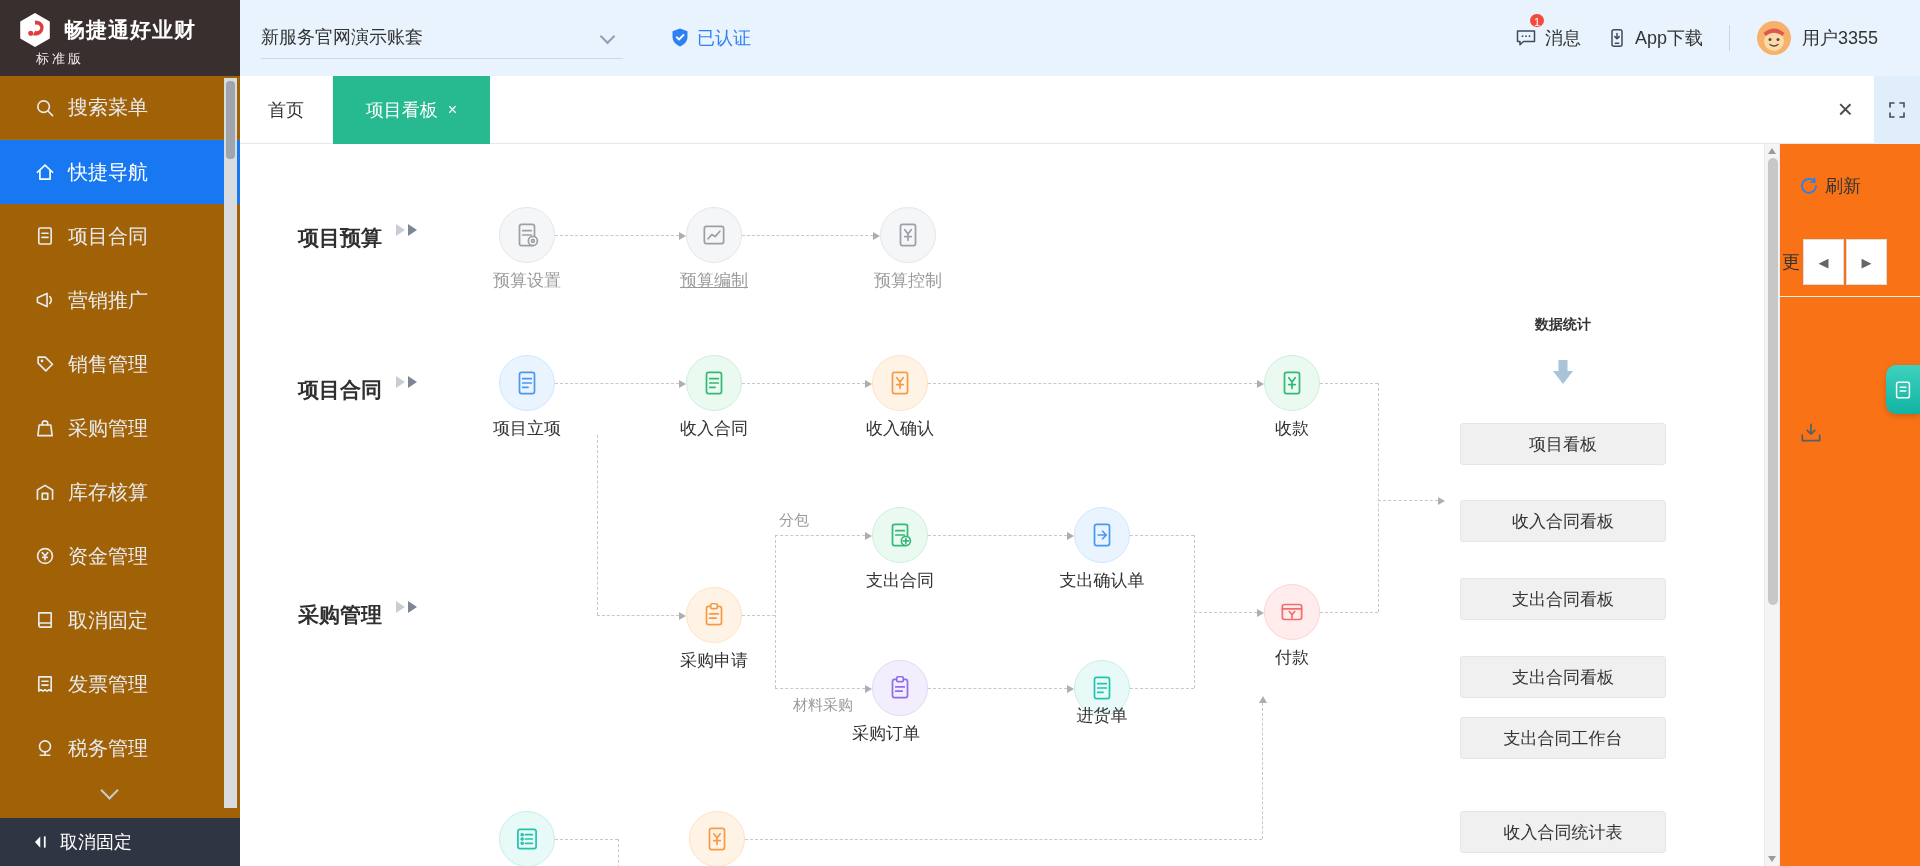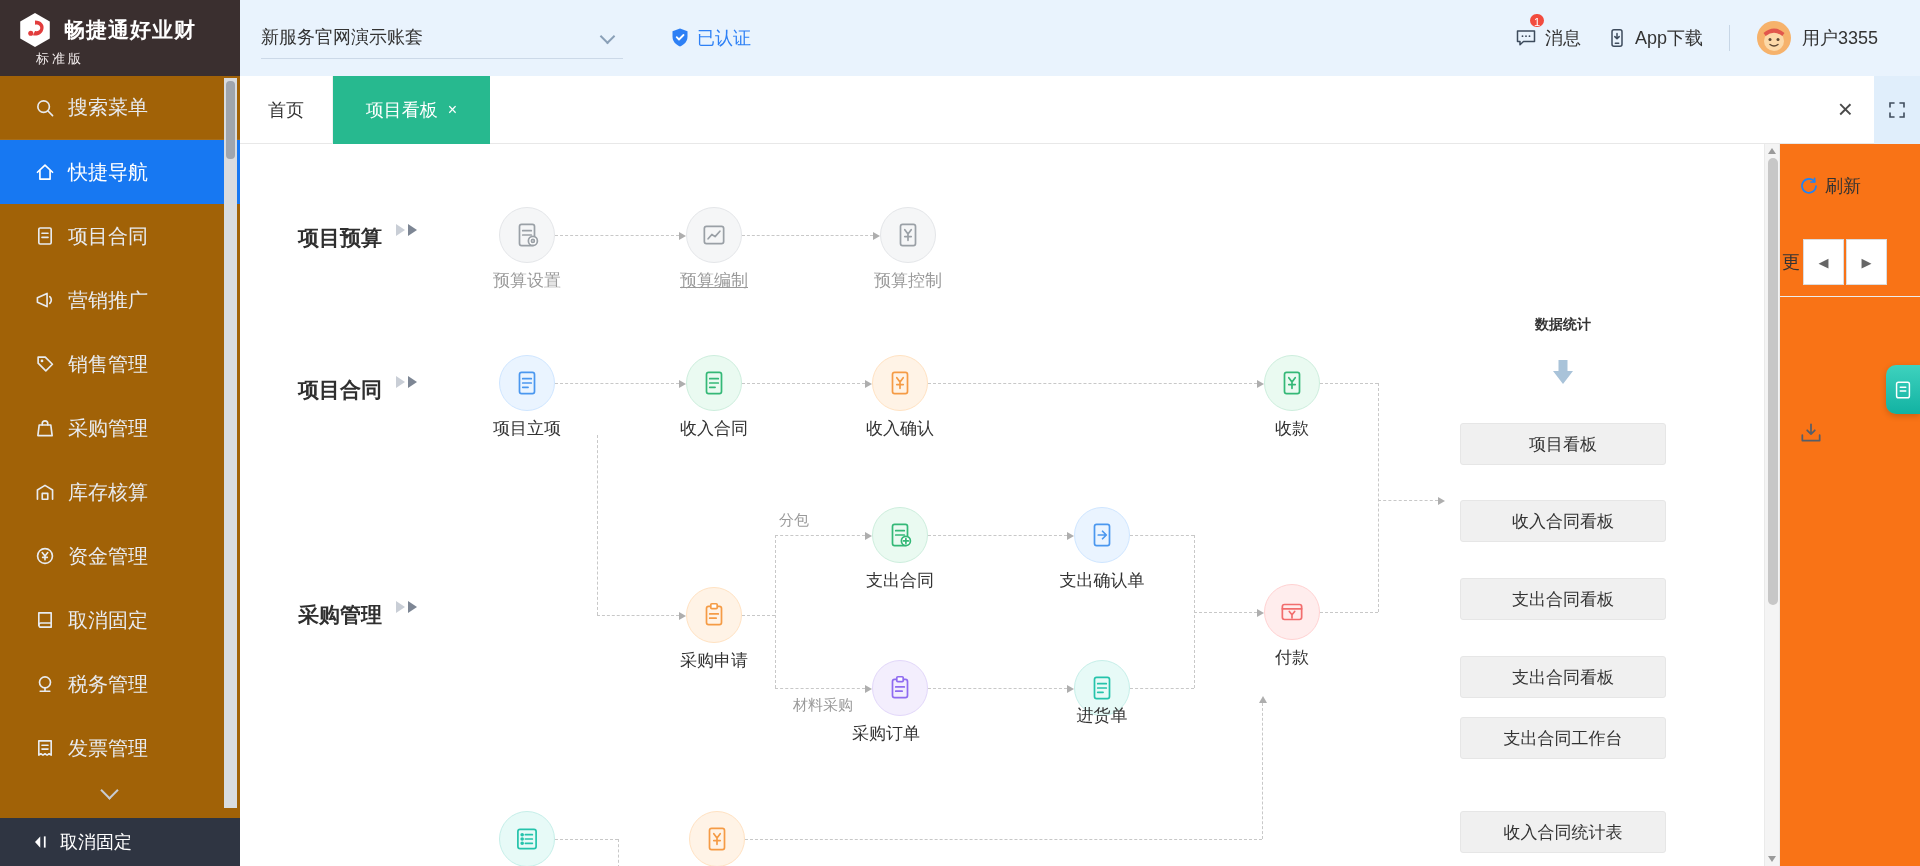--- a/index.html
+++ b/index.html
@@ -199,32 +199,32 @@
       </div>
       <div class="side-item">
         <svg class="s-ic" viewBox="0 0 16 16" fill="none" stroke="currentColor" stroke-width="1.2" stroke-linecap="round" stroke-linejoin="round">
           <path d="M3.5 2.8 H12.5 V13.2 H5 a1.5 1.5 0 0 1 -1.5 -1.5 Z"></path>
           <path d="M3.5 11.7 a1.5 1.5 0 0 1 1.5 -1.5 H12.5"></path>
         </svg>
         <span>取消固定</span>
       </div>
       <div class="side-item">
         <svg class="s-ic" viewBox="0 0 16 16" fill="none" stroke="currentColor" stroke-width="1.2" stroke-linecap="round" stroke-linejoin="round">
-          <circle cx="8" cy="6.8" r="4"></circle>
-          <path d="M8 10.8 V12.6 M4.5 13.3 H11.5"></path>
-        </svg>
-        <span>税务管理</span>
-      </div>
-      <div class="side-item">
-        <svg class="s-ic" viewBox="0 0 16 16" fill="none" stroke="currentColor" stroke-width="1.2" stroke-linecap="round" stroke-linejoin="round">
           <path d="M3.5 2.8 H12.5 V13.2 l-1.5 -1 -1.5 1 -1.5 -1 -1.5 1 -1.5 -1 -1.5 1 Z"></path>
           <line x1="5.8" y1="6" x2="10.2" y2="6"></line>
           <line x1="5.8" y1="8.8" x2="10.2" y2="8.8"></line>
         </svg>
         <span>发票管理</span>
+      </div>
+      <div class="side-item">
+        <svg class="s-ic" viewBox="0 0 16 16" fill="none" stroke="currentColor" stroke-width="1.2" stroke-linecap="round" stroke-linejoin="round">
+          <circle cx="8" cy="6.8" r="4"></circle>
+          <path d="M8 10.8 V12.6 M4.5 13.3 H11.5"></path>
+        </svg>
+        <span>税务管理</span>
       </div>
     </div>
   <div class="side-scroll">
       <div class="side-thumb"></div>
     </div>
   <div class="side-chevron"></div>
   <div class="unpin">
     <svg viewBox="0 0 16 16" width="20" height="20" stroke="#fff" fill="none" stroke-width="1.4">
       <path d="M8.2 3.5 L4 8 L8.2 12.5 Z" fill="#fff" stroke="none"></path>
       <line x1="11.8" y1="3.5" x2="11.8" y2="12.5"></line>

